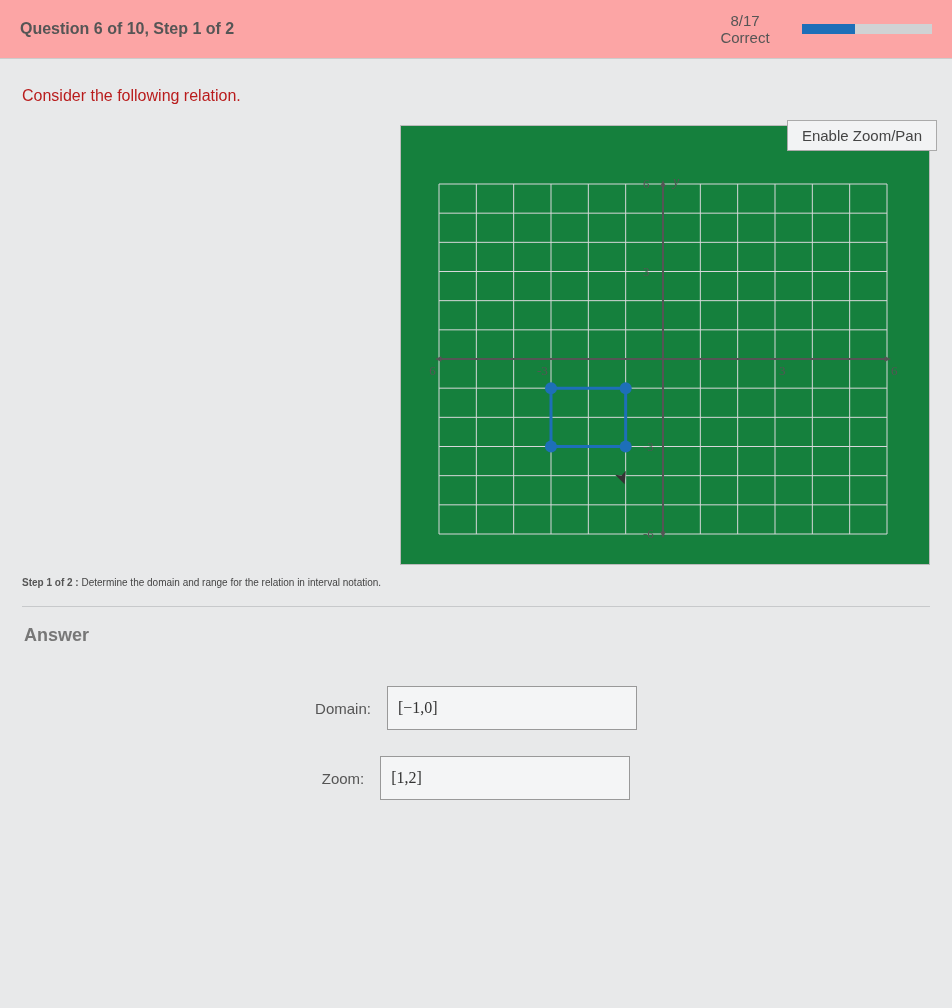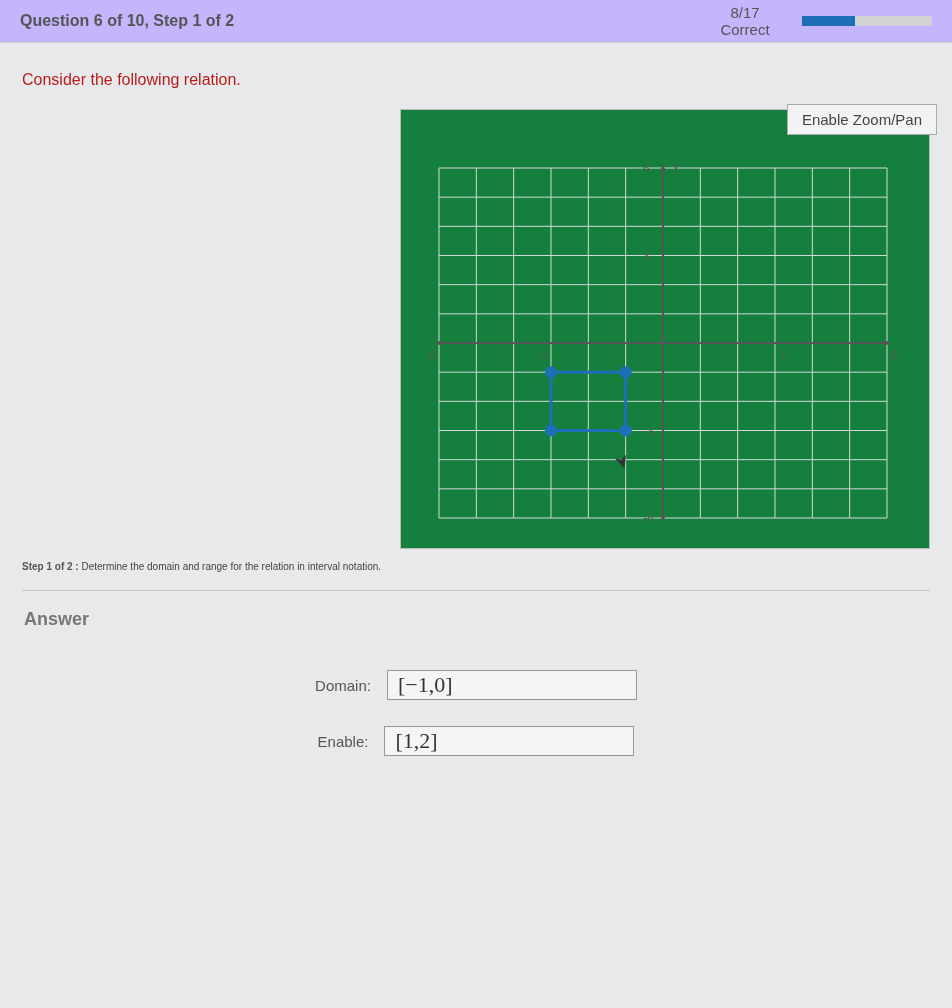--- a/index.html
+++ b/index.html
@@ -7,23 +7,23 @@
       font-family: Arial, Helvetica, sans-serif;
       background: #e8e9ea;
       width: 952px;
       height: 1008px;
       overflow: hidden;
       position: relative;
     }
     .header {
       display: flex;
       align-items: center;
-      padding: 4px 20px;
+      padding: 12px 20px;
       border-bottom: 1px solid #ccc;
-      background: #c4b5fd;
+      background: #fca5a5;
     }
     .question-label {
       font-weight: bold;
       color: #555;
       font-size: 16px;
       flex: 1;
     }
     .score-block {
       text-align: center;
       color: #555;
@@ -113,24 +113,24 @@
       display: flex;
       align-items: center;
       gap: 16px;
     }
     .field-label {
       color: #555;
       font-size: 15px;
     }
     .field-input {
       width: 250px;
-      height: 30px;
+      height: 44px;
       border: 1px solid #999;
       background: #f4f5f6;
-      font-size: 22px;
+      font-size: 16px;
       padding: 4px 10px;
       font-family: 'Times New Roman', serif;
       color: #333;
     }
   </style>
 </head>
 <body>
 
 <div class="header">
   <div class="question-label">Question 6 of 10,  Step 1 of 2</div>
@@ -214,17 +214,17 @@
   <hr class="divider">
 
   <div class="answer-label">Answer</div>
 
   <div class="answer-fields">
     <div class="field-row">
       <span class="field-label">Domain:</span>
       <input class="field-input" value="[−1,0]" style="">
     </div>
     <div class="field-row">
-      <span class="field-label">Enable:</span>
+      <span class="field-label">Zoom:</span>
       <input class="field-input" value="[1,2]" style="">
     </div>
   </div>
 </div>
 
 </body></html>

